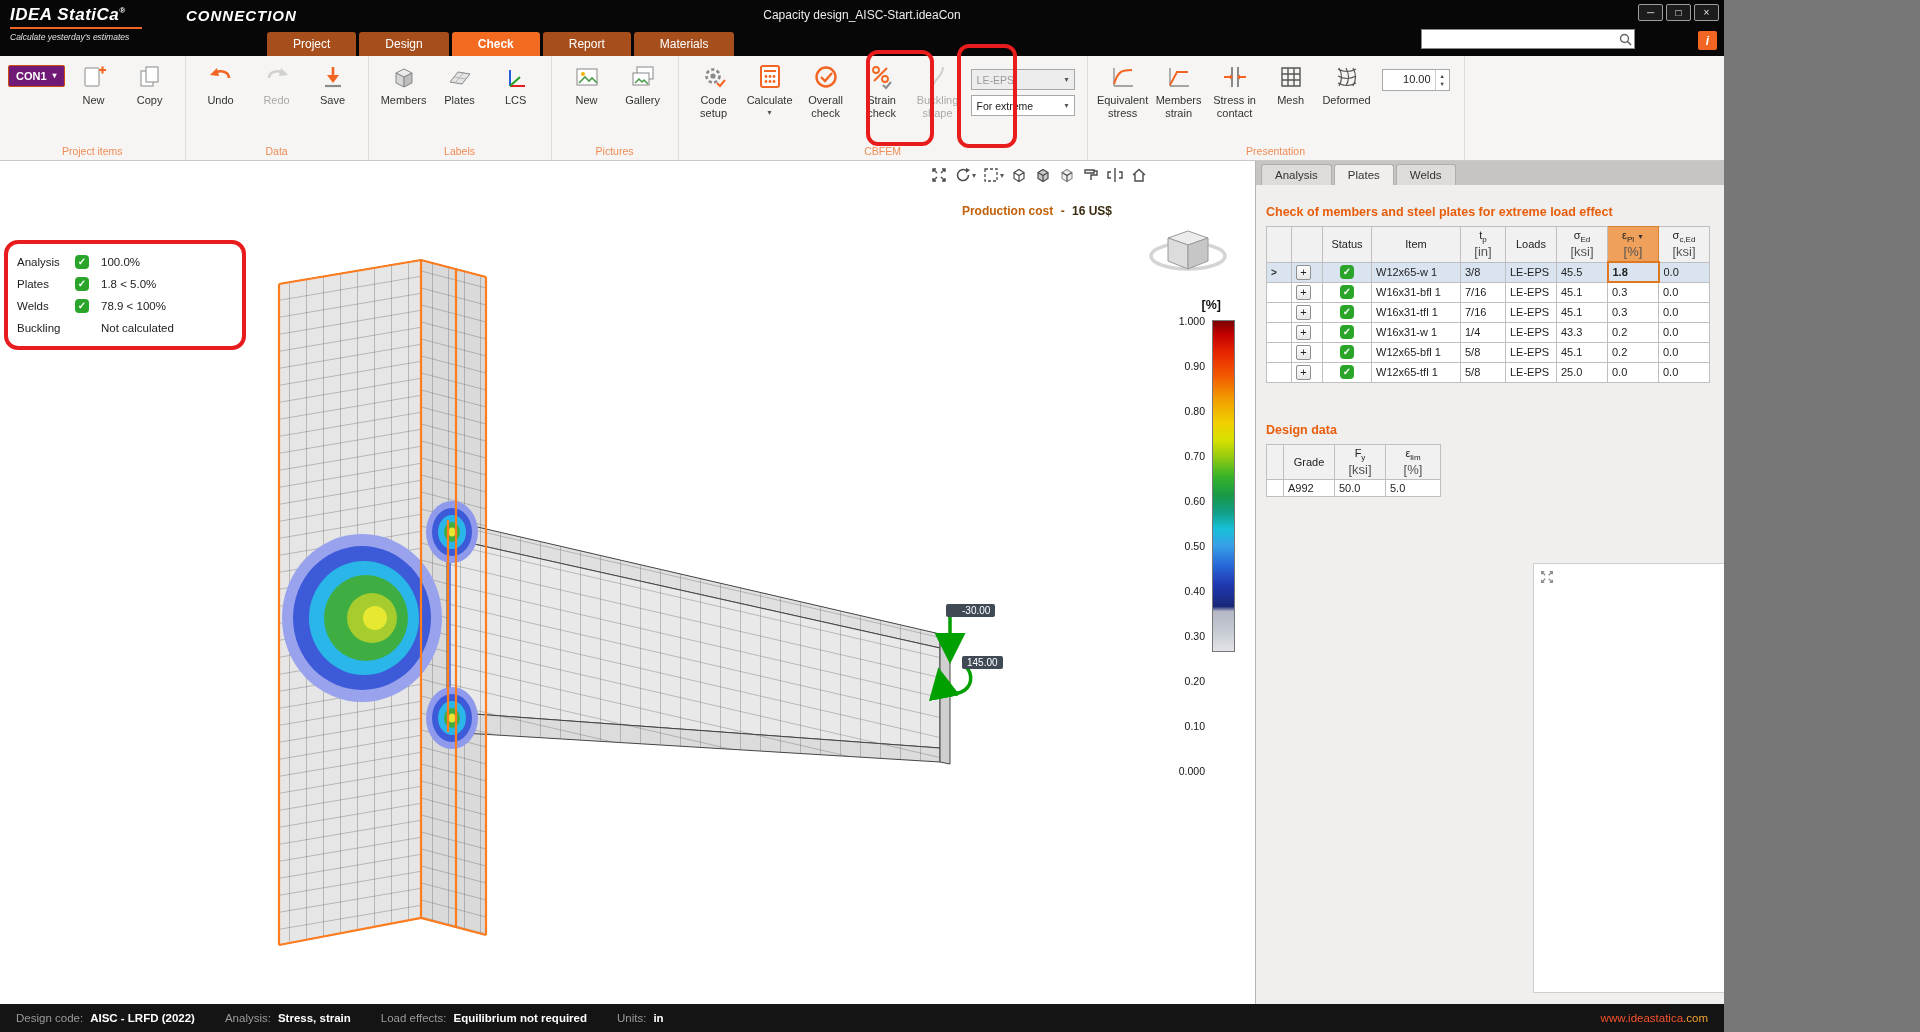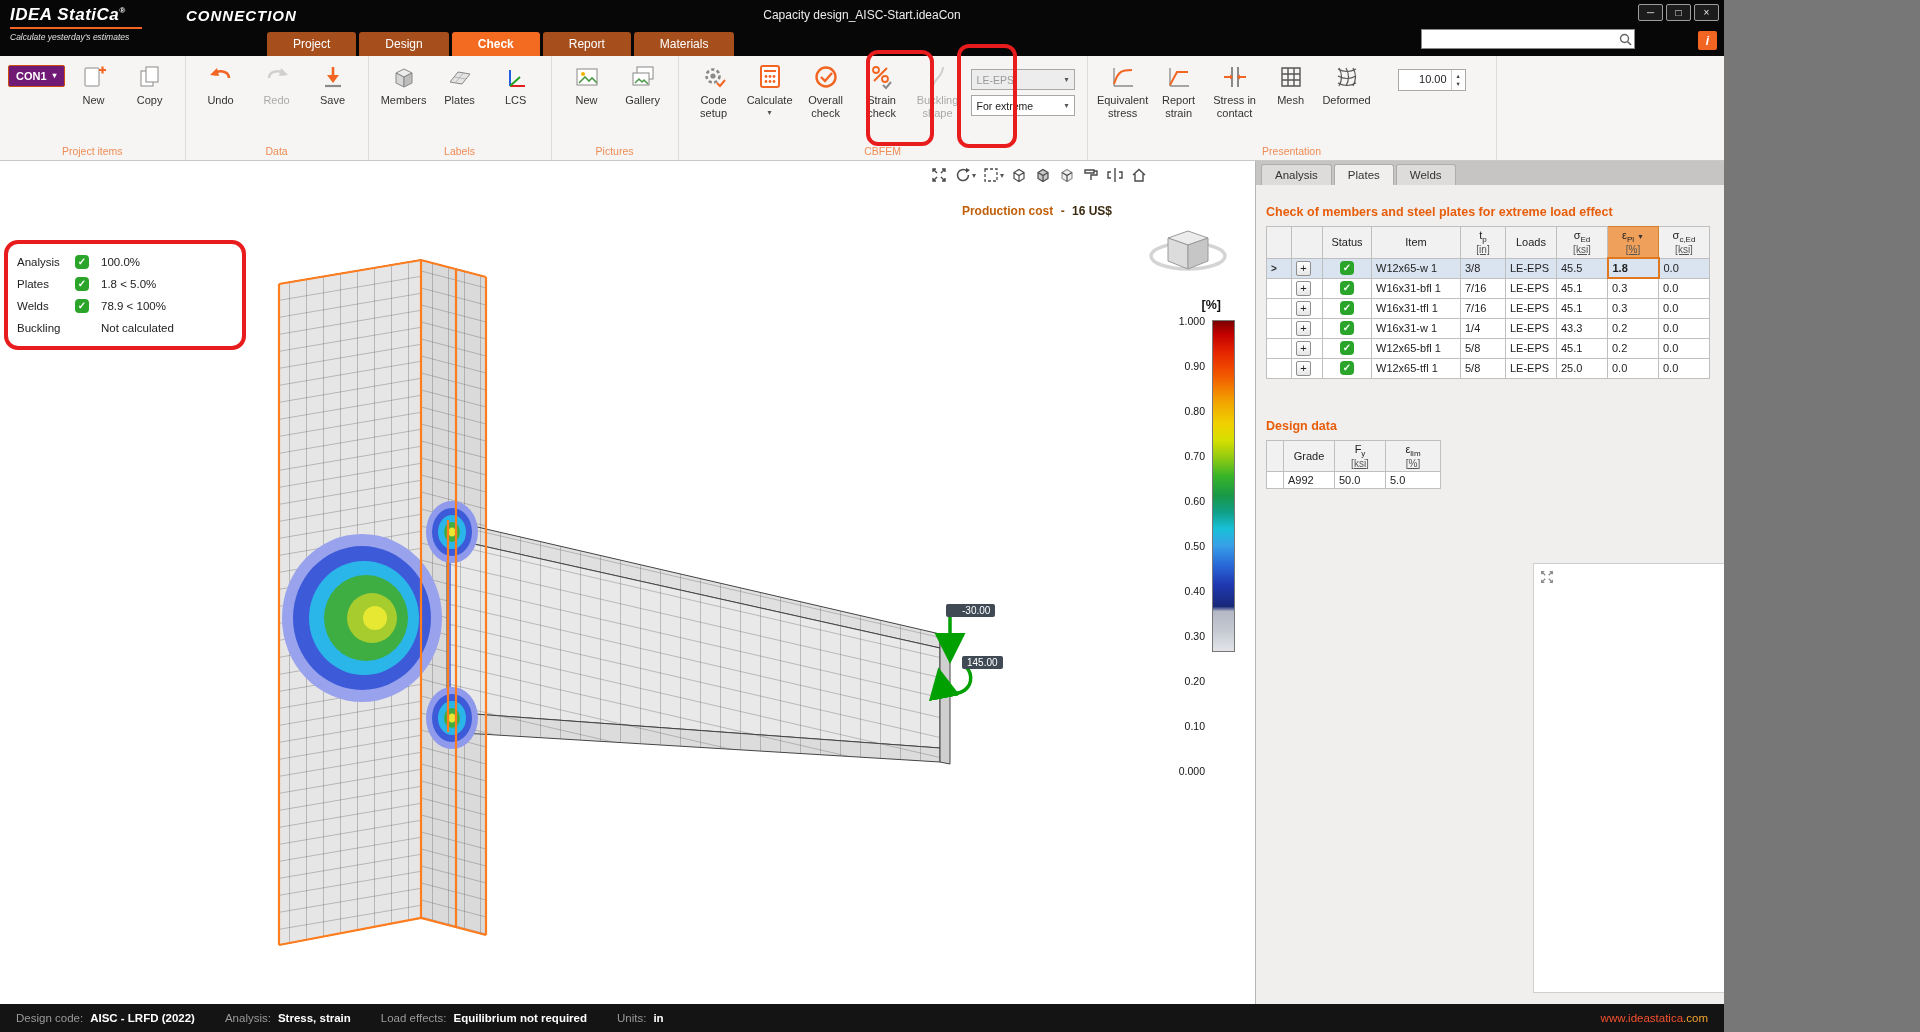--- a/index.html
+++ b/index.html
@@ -44,21 +44,21 @@
   .rbtn.disabled{opacity:.4;}
   .caret{font-size:8px;color:#555;line-height:1;}
   .con-btn{background:#701a75;color:#fff;font-weight:bold;font-size:11px;border:1px solid #cf4e0e;border-radius:2px;
            height:22px;margin-top:6px;padding:0 7px;display:flex;align-items:center;gap:6px;cursor:pointer;
            font-family:"Liberation Sans",sans-serif;}
   .con-btn .caret{color:#fff;}
   .sel-col{display:flex;flex-direction:column;margin:10px 4px 0;}
   .rsel{width:92px;height:19px;border:1px solid #a8a8a8;background:#fff;font-size:10.5px;display:flex;align-items:center;
         justify-content:space-between;padding:0 5px;margin-bottom:5px;cursor:pointer;box-sizing:content-box;}
   .rsel.disabled{background:#ededed;color:#999;}
-  .spin{width:66px;height:20px;border:1px solid #a8a8a8;background:#fff;display:flex;align-items:stretch;margin:10px 22px 0;}
+  .spin{width:66px;height:20px;border:1px solid #a8a8a8;background:#fff;display:flex;align-items:stretch;margin:10px 6px 0;}
   .spin-val{flex:1;text-align:right;font-size:11px;padding:3px 4px 0 0;}
   .spin-btns{width:13px;border-left:1px solid #ccc;display:flex;flex-direction:column;align-items:center;justify-content:center;
              font-size:6.5px;color:#444;line-height:1.3;cursor:pointer;}
 
   
   .anno{position:absolute;border:4px solid #e81c1c;border-radius:12px;pointer-events:none;z-index:40;}
   #anno-plastic{left:866px;top:50px;width:60px;height:88px;}
   #anno-mesh{left:957px;top:44px;width:52px;height:96px;}
 
   
@@ -102,21 +102,21 @@
   .right-panel{position:relative;flex:1;background:#f0efee;overflow:hidden;}
   .panel-tabs{display:flex;height:25px;background:#c6c5c3;align-items:flex-end;padding-left:5px;gap:2px;}
   .ptab{font-size:11.5px;padding:4px 13px;background:#dddcda;color:#333;border:1px solid #adadad;border-bottom:0;
         border-radius:3px 3px 0 0;cursor:pointer;font-family:"Liberation Sans",sans-serif;}
   .ptab.active{background:#f0efee;}
   .panel-head{color:#e85d0a;font-weight:bold;font-size:12.5px;padding:20px 10px 7px;}
   .ptable{border-collapse:collapse;font-size:11px;background:#fff;margin-left:10px;}
   .ptable th,.ptable td{border:1px solid #bfbfbf;padding:2px 4px;text-align:left;vertical-align:middle;}
   .ptable th{background:#f1f1f1;font-weight:normal;text-align:center;padding:2px 3px;}
   .ptable th .sym{font-size:11px;}
-  .ptable th .unit{font-size:10px;color:#555;text-decoration:underline;}
+  .ptable th .unit{font-size:13px;color:#555;}
   .ptable sub{font-size:8px;}
   th.hl-col{background:#efa05a;border:1px solid #d4822f;position:relative;}
   th.hl-col .sort{font-size:7px;color:#333;margin-left:3px;}
   tr.selected td{background:#d9e4f0;}
   td.eps-hl{border:2px solid #e07820;font-weight:bold;}
   .c-exp{width:16px;} .c-plus{width:22px;text-align:center;} .c-status{width:40px;text-align:center;}
   .c-item{width:82px;} .c-tp{width:38px;} .c-loads{width:44px;} .c-num{width:44px;}
   .plusb{width:15px;height:15px;border:1px solid #8f8f8f;background:linear-gradient(#fff,#e6e6e6);font-size:11px;
          line-height:11px;padding:0;cursor:pointer;border-radius:2px;color:#222;}
   .chev{font-size:10px;color:#333;font-weight:bold;}
@@ -390,21 +390,21 @@
           </span>
           <span class="rtext">Equivalent stress</span>
         </button>
         <button class="rbtn">
           <span class="ricon">
             <svg width="28" height="28" viewBox="0 0 28 28">
                 <path d="M5 23V5M5 23h19" stroke="#8a8a8a" stroke-width="1.3"></path>
                 <path d="M5 22l7-13h11" stroke="#f26522" stroke-width="2" fill="none"></path>
               </svg>
           </span>
-          <span class="rtext">Report strain</span>
+          <span class="rtext">Members strain</span>
         </button>
         <button class="rbtn">
           <span class="ricon">
             <svg width="28" height="28" viewBox="0 0 28 28">
                 <path d="M11 4v20M17 4v20" stroke="#8a8a8a" stroke-width="2"></path>
                 <path d="M3 14h6M25 14h-6" stroke="#f26522" stroke-width="2"></path>
                 <polygon points="9,11.5 9,16.5 12,14" fill="#f26522"></polygon>
                 <polygon points="19,11.5 19,16.5 16,14" fill="#f26522"></polygon>
               </svg>
           </span>

